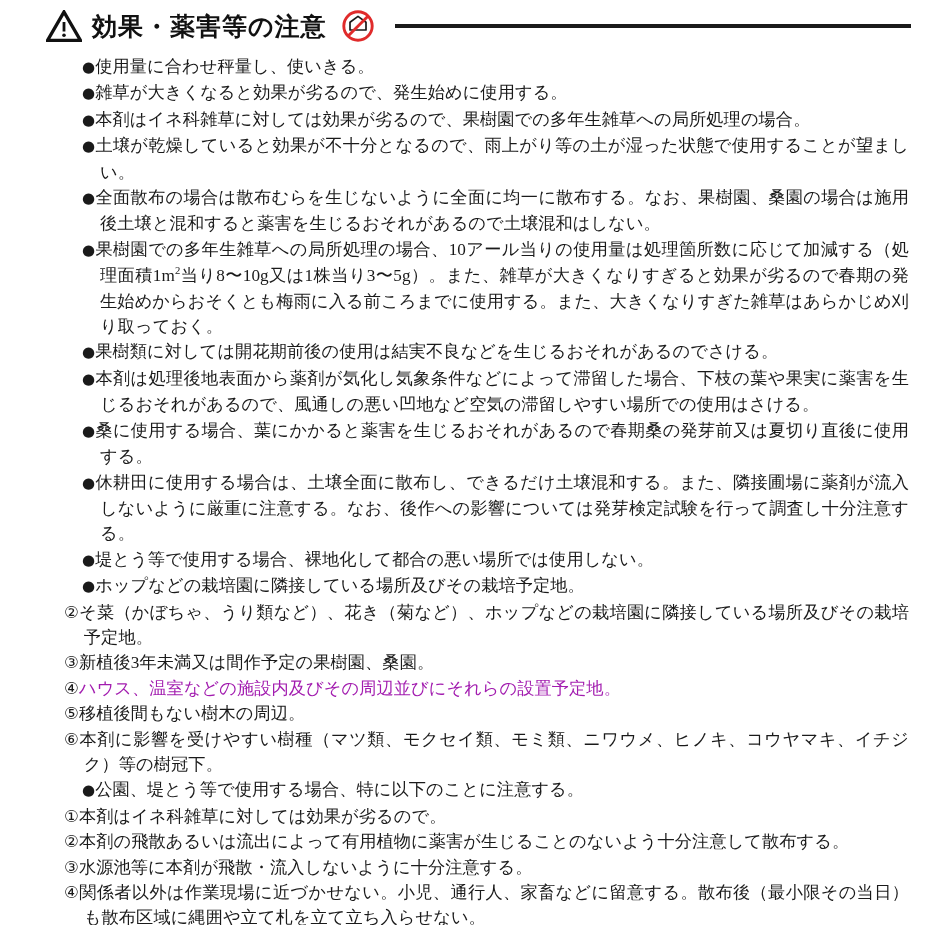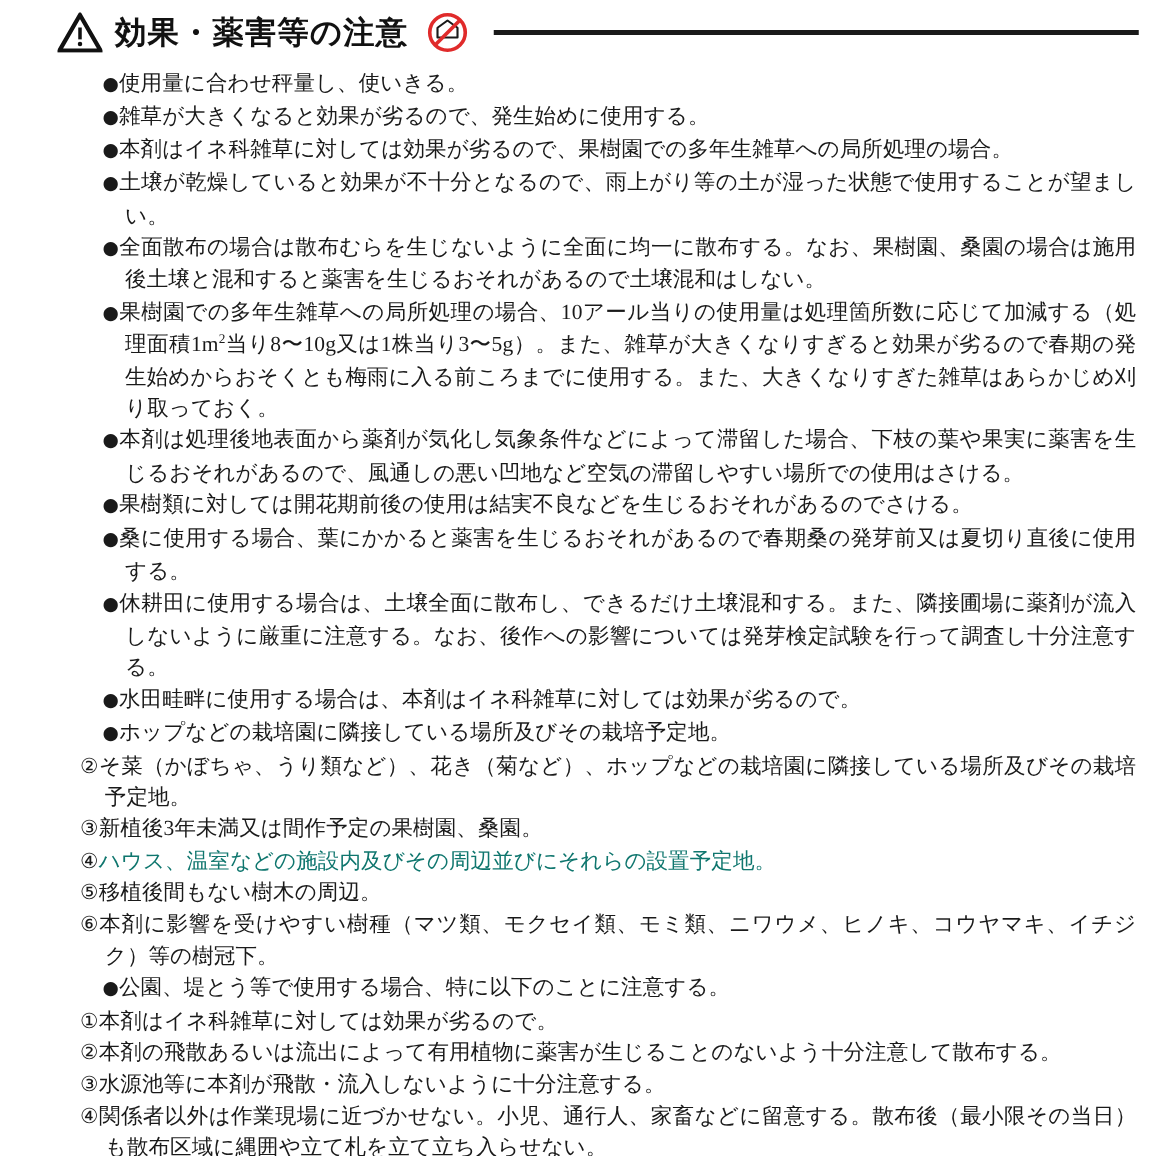--- a/index.html
+++ b/index.html
@@ -94,21 +94,21 @@
     font-family: "DejaVu Sans", "Liberation Sans", sans-serif;
     font-size: 15px;
   }
 
   .num-mark {
     font-family: "DejaVu Sans", "Liberation Sans", sans-serif;
     font-size: 16.5px;
   }
 
   .red {
-    color: #0f766e;
+    color: #a21caf;
   }
 
   sup {
     font-size: 0.62em;
     vertical-align: super;
     line-height: 0;
   }
 </style>
 </head>
 <body>
@@ -134,25 +134,25 @@
     <div class="header-rule"></div>
   </div>
 
   <div class="body-list">
       <p class="item bullet"><span class="bullet-mark">●</span><span>使用量に合わせ秤量し、使いきる。</span></p>
       <p class="item bullet"><span class="bullet-mark">●</span><span>雑草が大きくなると効果が劣るので、発生始めに使用する。</span></p>
       <p class="item bullet"><span class="bullet-mark">●</span><span>本剤はイネ科雑草に対しては効果が劣るので、果樹園での多年生雑草への局所処理の場合。</span></p>
       <p class="item bullet"><span class="bullet-mark">●</span><span>土壌が乾燥していると効果が不十分となるので、雨上がり等の土が湿った状態で使用することが望ましい。</span></p>
       <p class="item bullet"><span class="bullet-mark">●</span><span>全面散布の場合は散布むらを生じないように全面に均一に散布する。なお、果樹園、桑園の場合は施用後土壌と混和すると薬害を生じるおそれがあるので土壌混和はしない。</span></p>
       <p class="item bullet"><span class="bullet-mark">●</span><span><span>果樹園での多年生雑草への局所処理の場合、10アール当りの使用量は処理箇所数に応じて加減する（処理面積1m</span><sup>2</sup><span>当り8〜10g又は1株当り3〜5g）。また、雑草が大きくなりすぎると効果が劣るので春期の発生始めからおそくとも梅雨に入る前ころまでに使用する。また、大きくなりすぎた雑草はあらかじめ刈り取っておく。</span></span></p>
+      <p class="item bullet"><span class="bullet-mark">●</span><span>果樹類に対しては開花期前後の使用は結実不良などを生じるおそれがあるのでさける。</span></p>
       <p class="item bullet"><span class="bullet-mark">●</span><span>本剤は処理後地表面から薬剤が気化し気象条件などによって滞留した場合、下枝の葉や果実に薬害を生じるおそれがあるので、風通しの悪い凹地など空気の滞留しやすい場所での使用はさける。</span></p>
-      <p class="item bullet"><span class="bullet-mark">●</span><span>果樹類に対しては開花期前後の使用は結実不良などを生じるおそれがあるのでさける。</span></p>
       <p class="item bullet"><span class="bullet-mark">●</span><span>桑に使用する場合、葉にかかると薬害を生じるおそれがあるので春期桑の発芽前又は夏切り直後に使用する。</span></p>
       <p class="item bullet"><span class="bullet-mark">●</span><span>休耕田に使用する場合は、土壌全面に散布し、できるだけ土壌混和する。また、隣接圃場に薬剤が流入しないように厳重に注意する。なお、後作への影響については発芽検定試験を行って調査し十分注意する。</span></p>
-      <p class="item bullet"><span class="bullet-mark">●</span><span>水田畦畔に使用する場合は、本剤はイネ科雑草に対しては効果が劣るので。</span></p>
+      <p class="item bullet"><span class="bullet-mark">●</span><span>堤とう等で使用する場合、裸地化して都合の悪い場所では使用しない。</span></p>
       <p class="item bullet"><span class="bullet-mark">●</span><span>ホップなどの栽培園に隣接している場所及びその栽培予定地。</span></p>
       <p class="item numbered"><span class="num-mark">②</span><span>そ菜（かぼちゃ、うり類など）、花き（菊など）、ホップなどの栽培園に隣接している場所及びその栽培予定地。</span></p>
       <p class="item numbered"><span class="num-mark">③</span><span>新植後3年未満又は間作予定の果樹園、桑園。</span></p>
       <p class="item numbered"><span class="num-mark">④</span><span class="red">ハウス、温室などの施設内及びその周辺並びにそれらの設置予定地。</span></p>
       <p class="item numbered"><span class="num-mark">⑤</span><span>移植後間もない樹木の周辺。</span></p>
       <p class="item numbered"><span class="num-mark">⑥</span><span>本剤に影響を受けやすい樹種（マツ類、モクセイ類、モミ類、ニワウメ、ヒノキ、コウヤマキ、イチジク）等の樹冠下。</span></p>
       <p class="item bullet"><span class="bullet-mark">●</span><span>公園、堤とう等で使用する場合、特に以下のことに注意する。</span></p>
       <p class="item numbered"><span class="num-mark">①</span><span>本剤はイネ科雑草に対しては効果が劣るので。</span></p>
       <p class="item numbered"><span class="num-mark">②</span><span>本剤の飛散あるいは流出によって有用植物に薬害が生じることのないよう十分注意して散布する。</span></p>
       <p class="item numbered"><span class="num-mark">③</span><span>水源池等に本剤が飛散・流入しないように十分注意する。</span></p>

